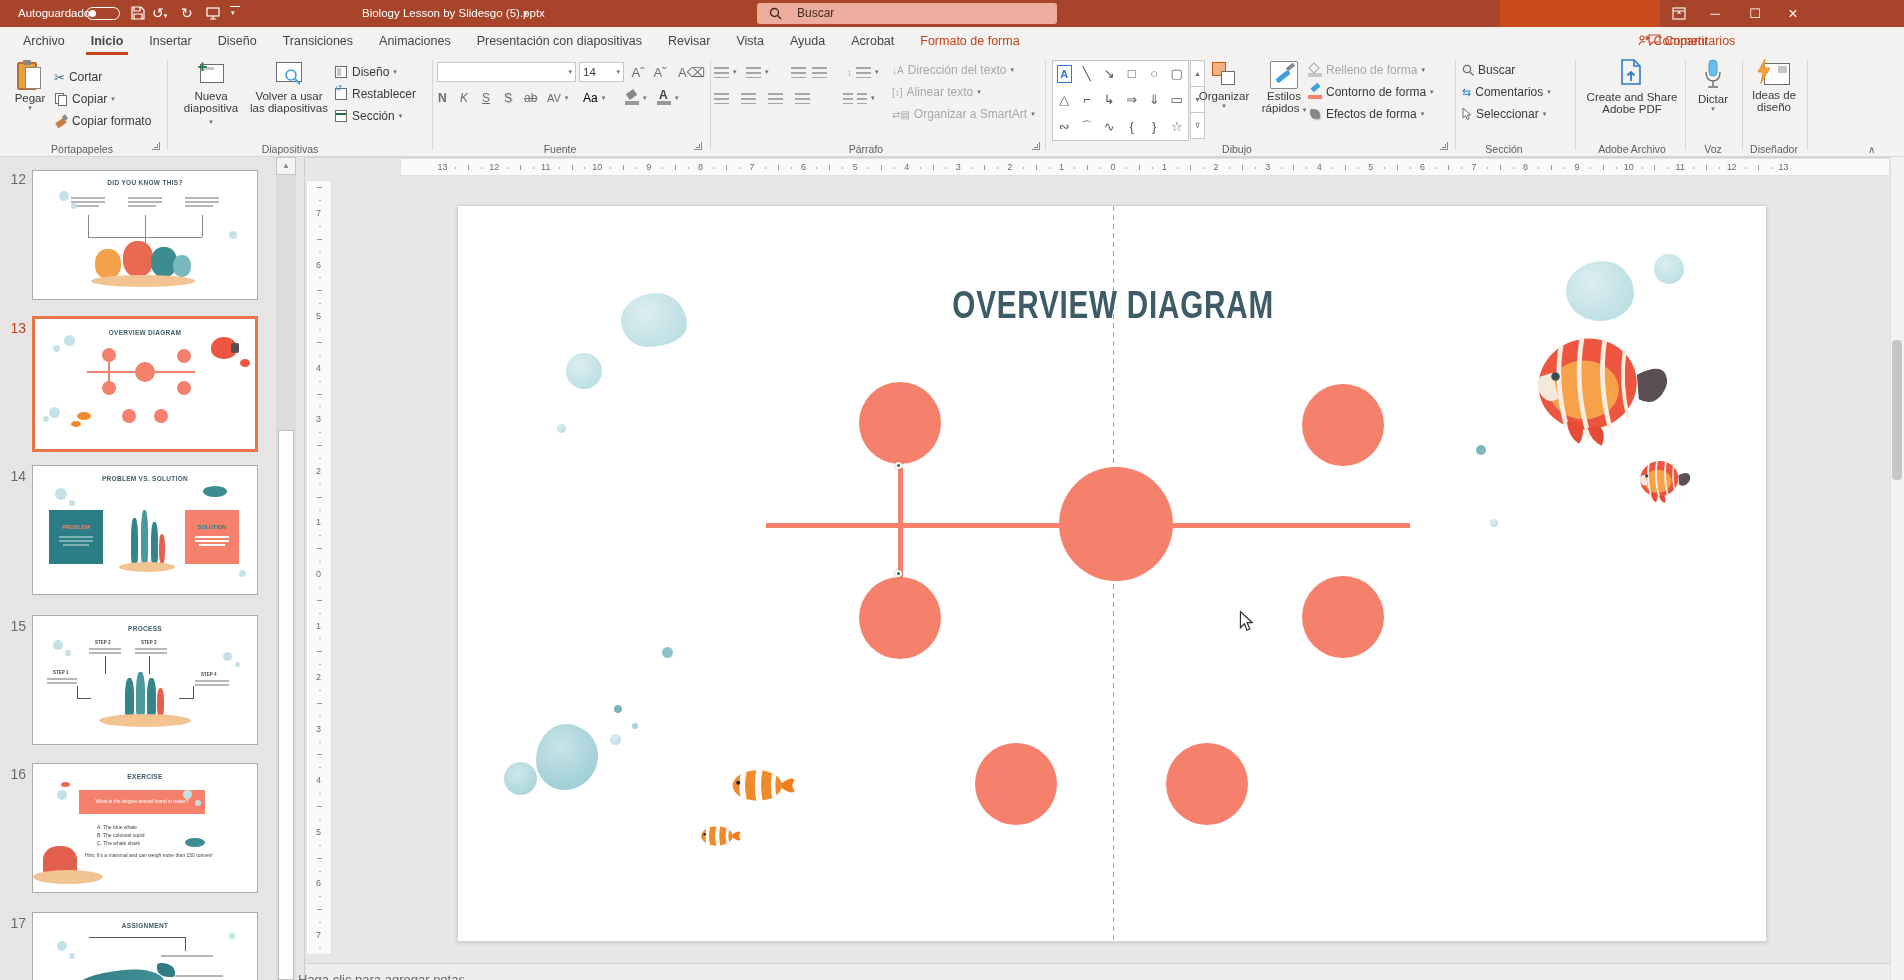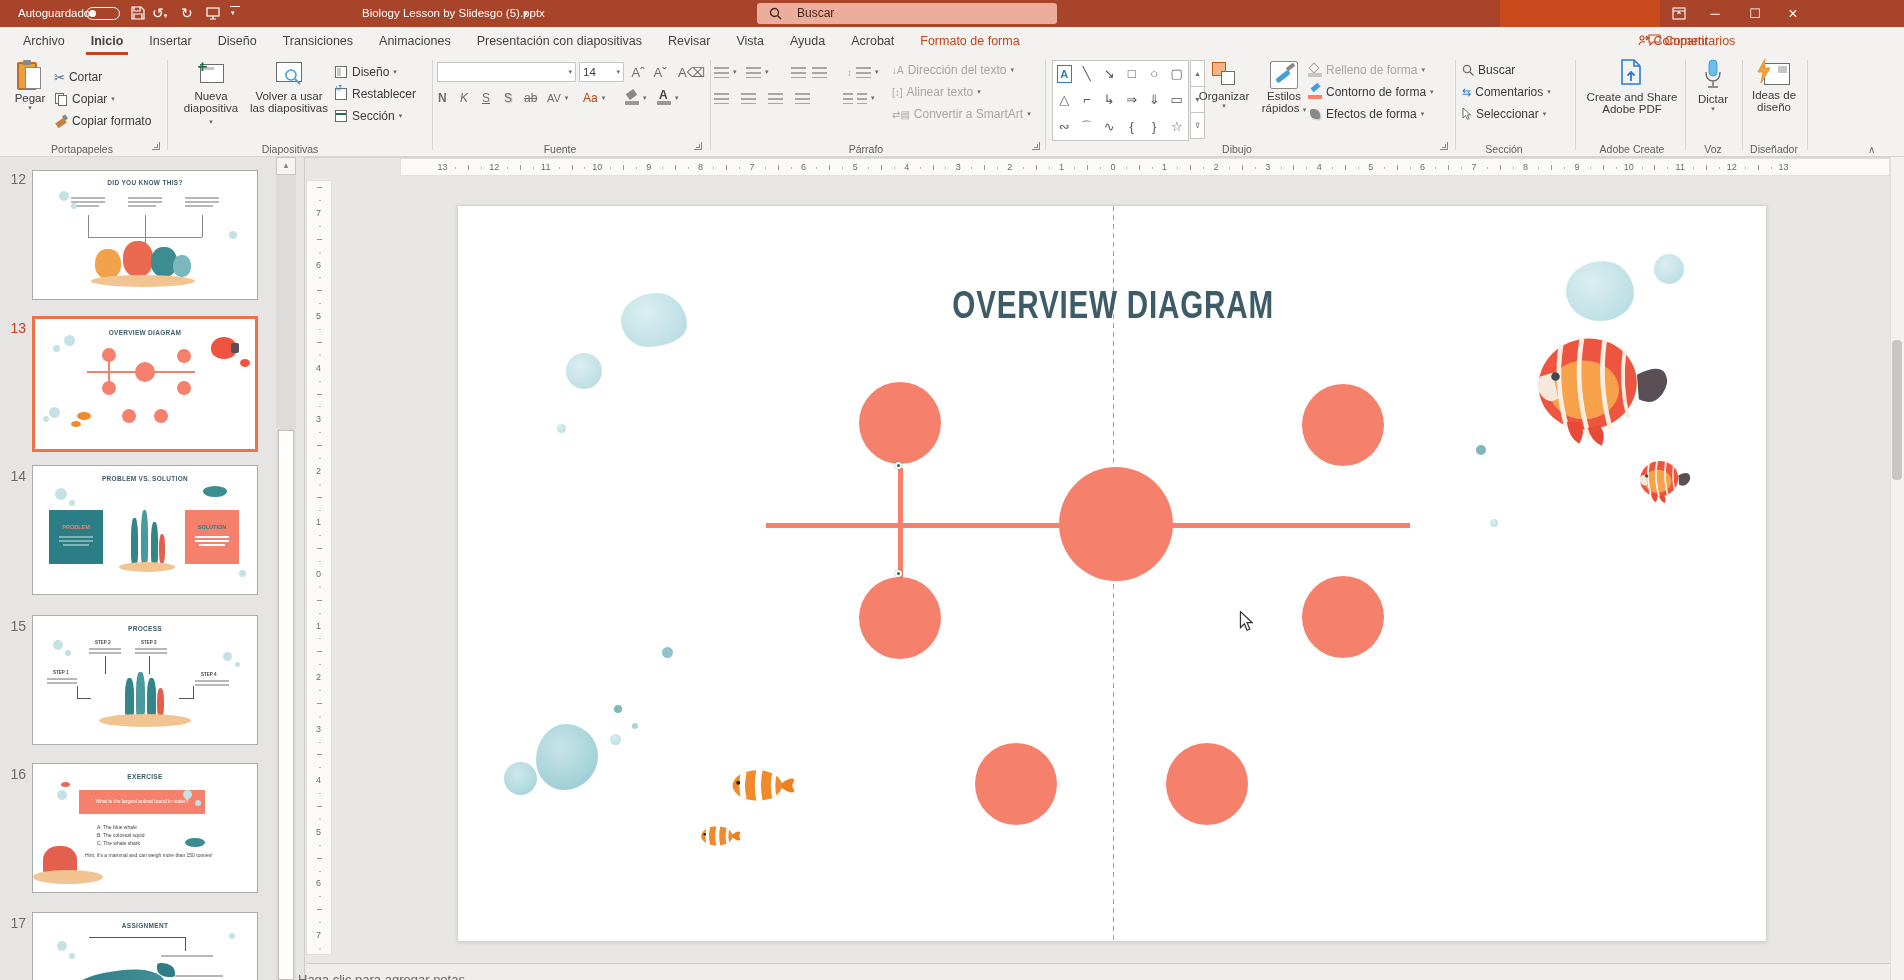--- a/index.html
+++ b/index.html
@@ -267,21 +267,21 @@
       <span style="color:#6e6c6a;text-shadow:1px 1px 1px #b5b3b1">S</span>
     </div>
   <div class="smbtn" style="left:524px;top:34px">
       <span style="text-decoration:line-through;color:#6e6c6a">ab</span>
     </div>
   <div class="smbtn" style="left:547px;top:34px">
       <span style="color:#6e6c6a;font-size:11px">AV</span>
       <span class="dd">▾</span>
     </div>
   <div class="smbtn" style="left:583px;top:34px">
-      <span style="color:#c2410c">Aa</span>
+      <span style="color:#000000">Aa</span>
       <span class="dd">▾</span>
     </div>
   <div class="smbtn" style="left:625px;top:34px">
     <span class="ricon">
         <span style="position:absolute;left:2px;top:0;width:9px;height:7px;background:#8A8886;transform:rotate(-35deg)"></span>
         <span style="position:absolute;left:0;bottom:0;width:14px;height:4px;background:#9A9896"></span>
       </span>
       <span class="dd">▾</span>
   </div>
   <div class="smbtn" style="left:657px;top:34px">
@@ -335,21 +335,21 @@
       <span>Dirección del texto</span>
       <span class="dd">▾</span>
     </div>
   <div class="smbtn dis" style="left:892px;top:28px">
       <span style="font-size:10px;color:#A9A7A5">[↕]</span>
       <span>Alinear texto</span>
       <span class="dd">▾</span>
     </div>
   <div class="smbtn dis" style="left:892px;top:50px">
       <span style="font-size:10px;color:#A9A7A5">⇄▤</span>
-      <span>Convertir a SmartArt</span>
+      <span>Organizar a SmartArt</span>
       <span class="dd">▾</span>
     </div>
   <div class="glabel" style="left:866px">Párrafo</div>
   <div class="launch" style="left:1032px;top:87px"></div>
 
   <div id="shapesbox">
       <span class="shp shp-a" style="border: 1px solid rgb(43, 124, 211); margin: 4px; line-height: 16px;">A</span>
       <span class="shp">╲</span>
       <span class="shp">↘</span>
       <span class="shp">□</span>
@@ -437,21 +437,21 @@
 
   <div class="bigbtn" style="left:1586px;top:4px;width:92px">
     <svg width="24" height="30" viewBox="0 0 24 30">
         <path d="M2,1 h12 l6,6 v18 h-18 z" fill="none" stroke="#2B7CD3" stroke-width="1.6"></path>
         <path d="M14,1 v6 h6" fill="none" stroke="#2B7CD3" stroke-width="1.6"></path>
         <path d="M11,22 v-9 M7.5,16.5 l3.5,-3.5 l3.5,3.5" fill="none" stroke="#2B7CD3" stroke-width="1.8"></path>
       </svg>
     <div>Create and Share</div>
     <div>Adobe PDF</div>
   </div>
-  <div class="glabel" style="left:1632px">Adobe Create</div>
+  <div class="glabel" style="left:1632px">Adobe Archivo</div>
 
   <div class="bigbtn" style="left:1692px;top:4px;width:42px">
     <svg width="20" height="32" viewBox="0 0 20 32">
         <rect x="6" y="1" width="8" height="16" rx="4" fill="#6BBEE8" stroke="#41A0DC"></rect>
         <path d="M3,13 q0,9 7,9 q7,0 7,-9 M10,22 v5 M5,28 h10" fill="none" stroke="#6e6c6a" stroke-width="1.4"></path>
       </svg>
     <div>Dictar</div>
     <div class="dd">▾</div>
   </div>
   <div class="glabel" style="left:1713px">Voz</div>

